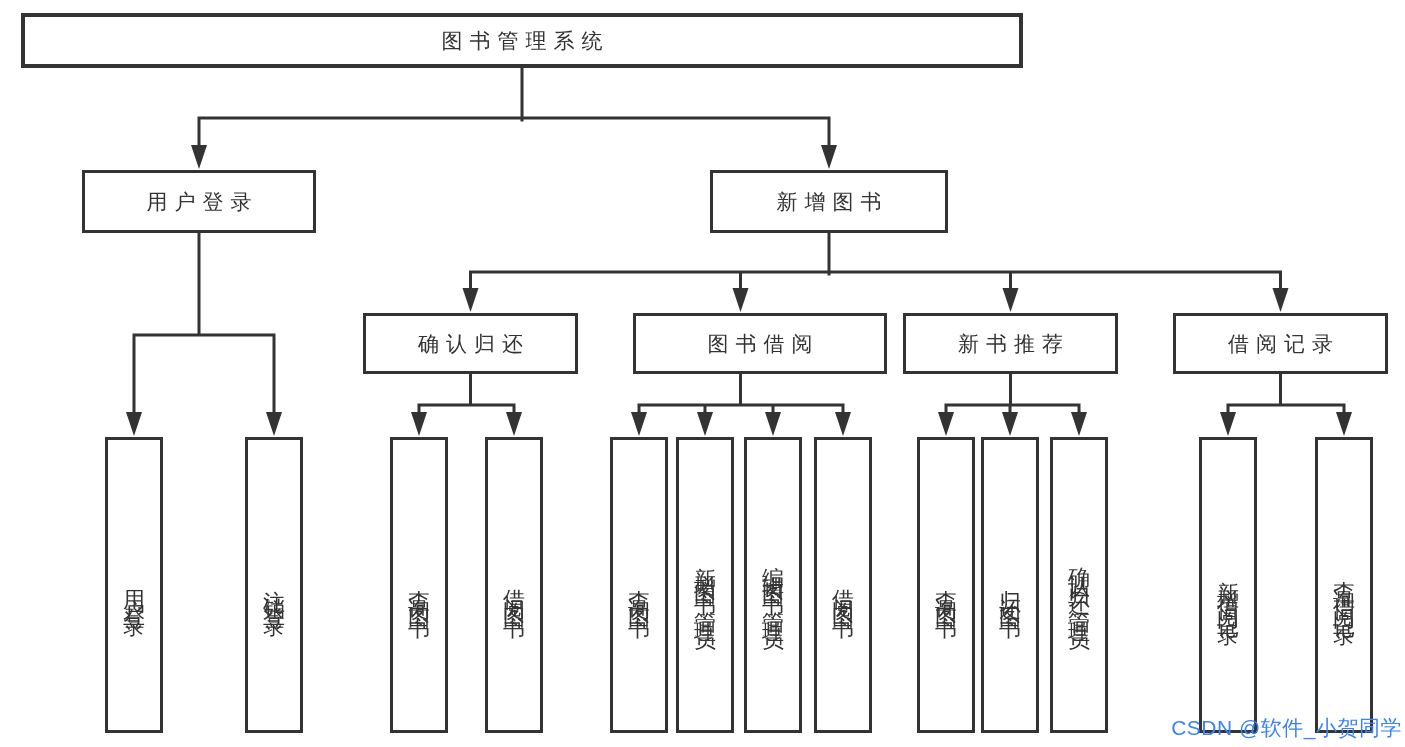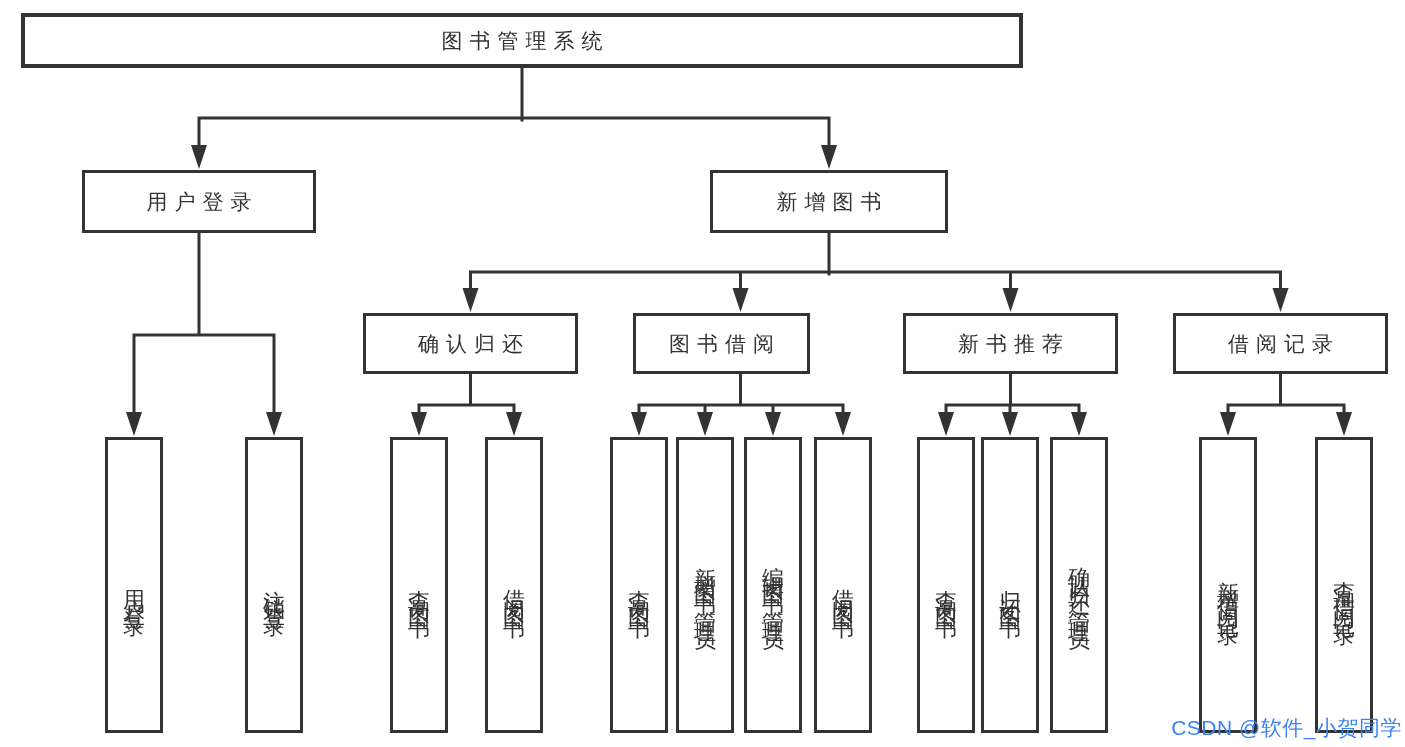--- a/index.html
+++ b/index.html
@@ -127,21 +127,21 @@
   <div class="box" style="left:82px; top:170px; width:234px; height:63px;">
     <span class="htext">用户登录</span>
   </div>
   <div class="box" style="left:710px; top:170px; width:238px; height:63px;">
     <span class="htext">新增图书</span>
   </div>
 
   <div class="box" style="left:363px; top:313px; width:215px; height:61px;">
     <span class="htext">确认归还</span>
   </div>
-  <div class="box" style="left:633px; top:313px; width:177px; height:61px;">
+  <div class="box" style="left:633px; top:313px; width:254px; height:61px;">
     <span class="htext">图书借阅</span>
   </div>
   <div class="box" style="left:903px; top:313px; width:215px; height:61px;">
     <span class="htext">新书推荐</span>
   </div>
   <div class="box" style="left:1173px; top:313px; width:215px; height:61px;">
     <span class="htext">借阅记录</span>
   </div>
 
   <div class="box" style="left:105px; top:437px; width:58px; height:296px;">

